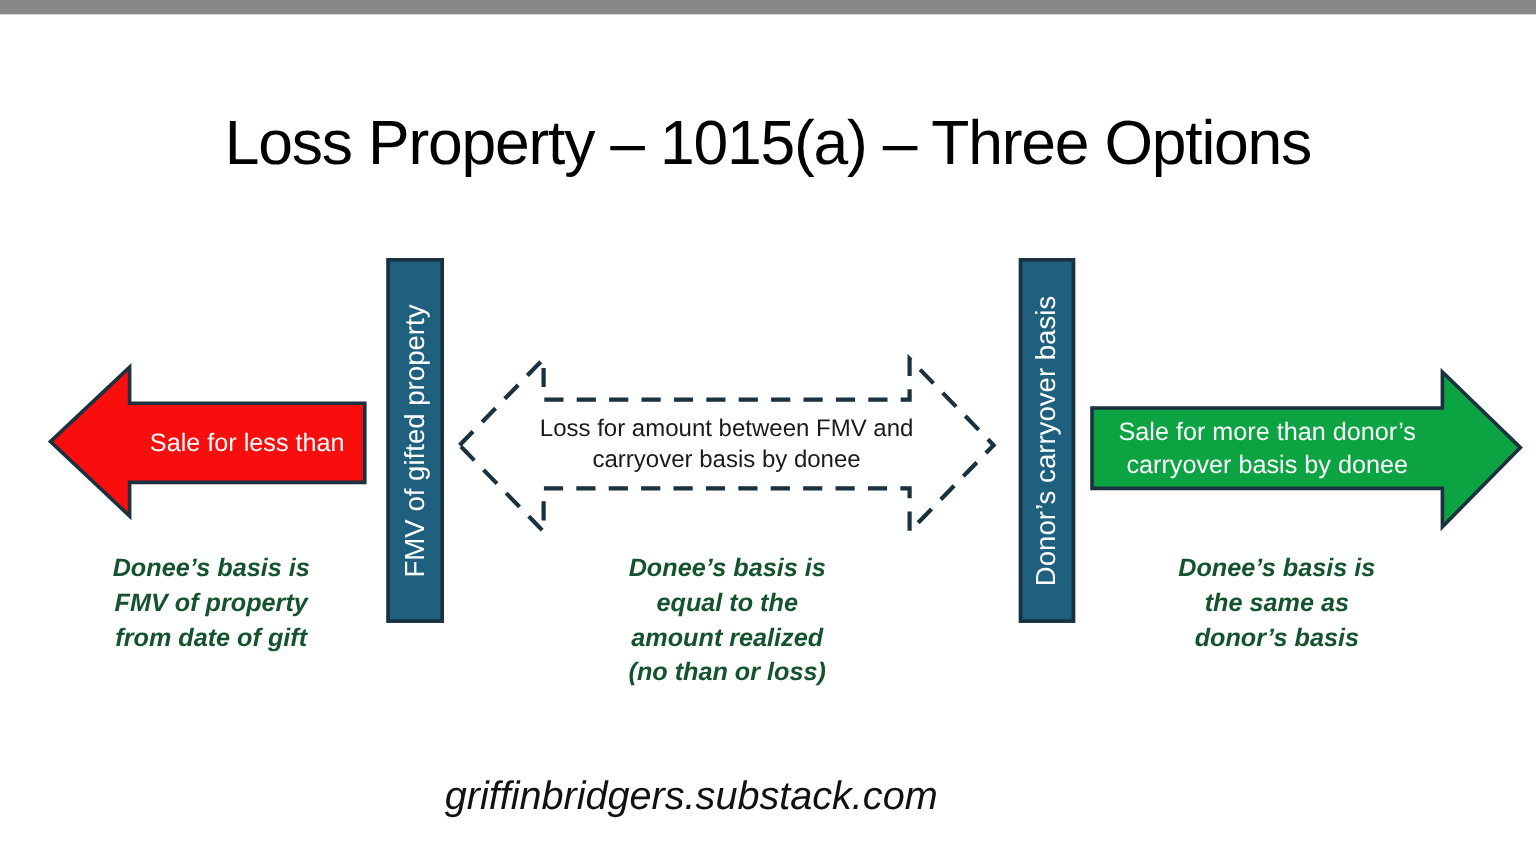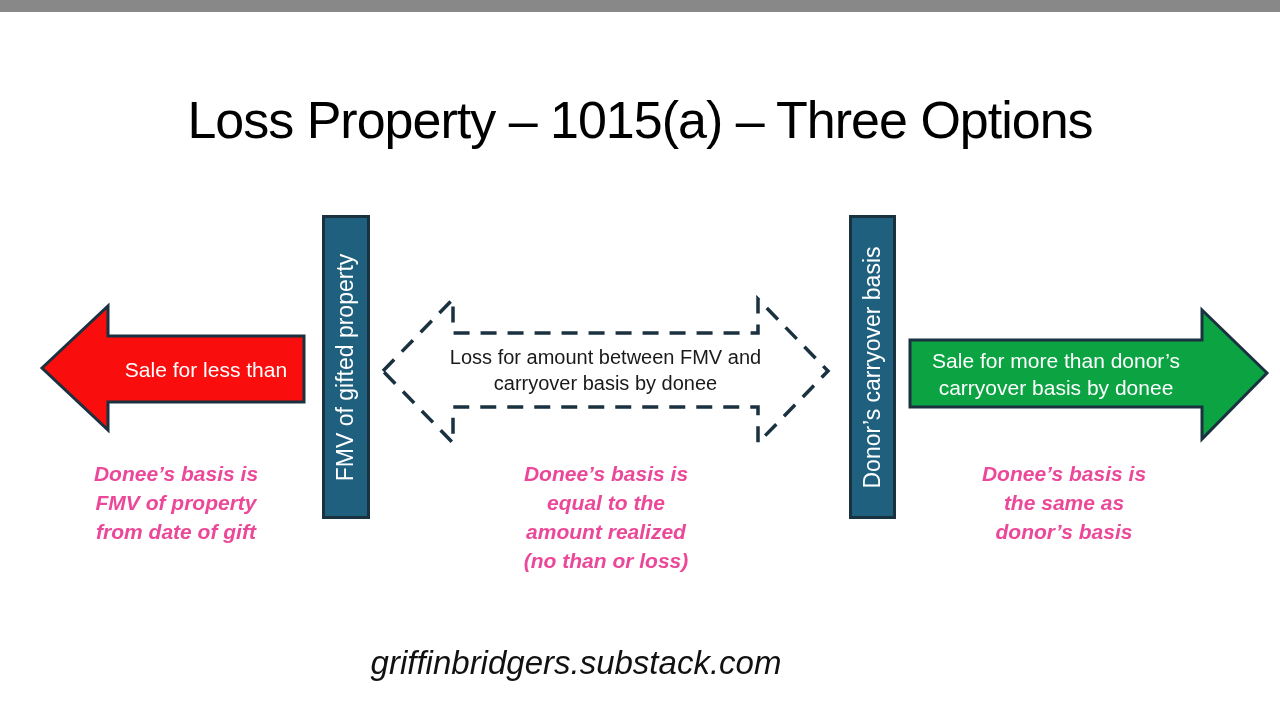--- a/index.html
+++ b/index.html
@@ -42,21 +42,21 @@
     display:flex; align-items:center; justify-content:center;
     box-sizing:border-box;
   }
   .vbar-label {
     transform:rotate(-90deg);
     color:#ffffff; font-size:23px; white-space:nowrap;
   }
   .note {
     position:absolute; width:240px;
     display:flex; flex-direction:column; align-items:center;
-    color:#ec4899; font-size:21px; line-height:29px;
+    color:#14532d; font-size:21px; line-height:29px;
     font-weight:bold; font-style:italic;
     text-align:right; white-space:nowrap;
   }
   .footer {
     position:absolute; top:632px; left:0; width:1152px;
     text-align:center;
     font-size:33px; font-style:italic; color:#111111;
     white-space:nowrap;
   }
 </style>

